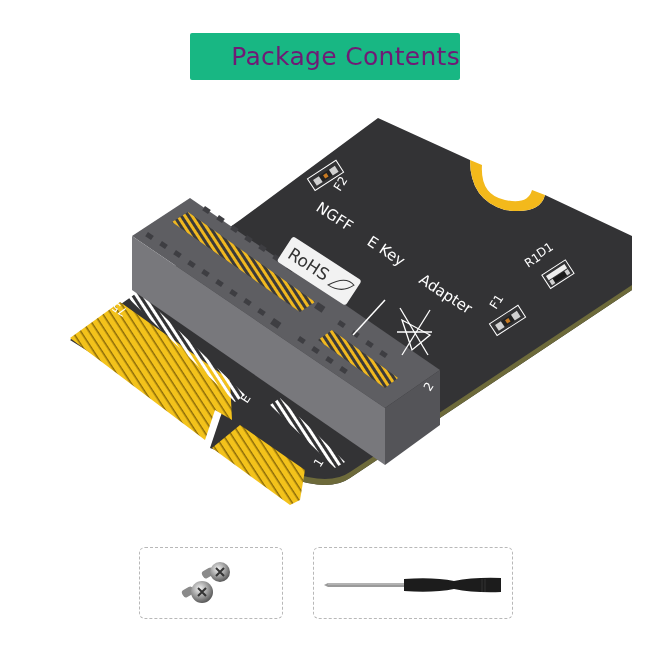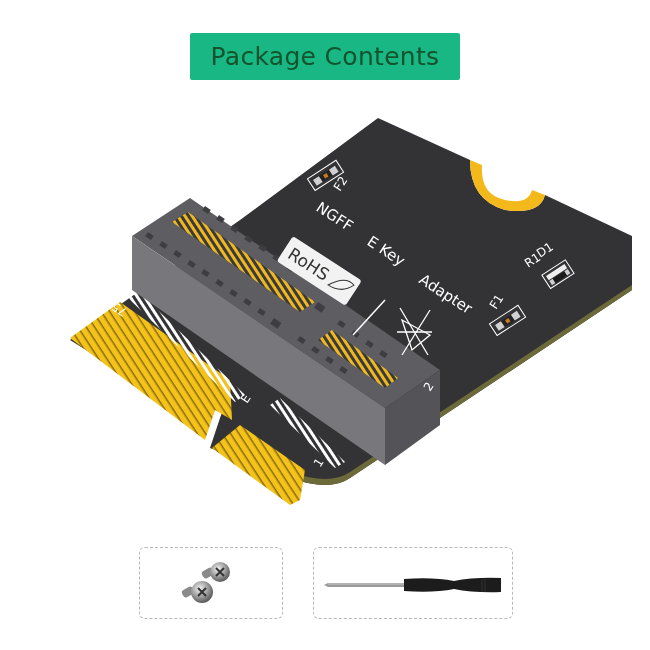--- a/index.html
+++ b/index.html
@@ -1,19 +1,19 @@
 <!DOCTYPE html>
 <html><head>
   <meta charset="utf-8">
   <style>
     html, body { margin: 0; padding: 0; background: #ffffff; }
     body { width: 650px; height: 650px; position: relative; overflow: hidden; font-family: "DejaVu Sans", sans-serif; }
     .title-badge {
       position: absolute; left: 190px; top: 33px; width: 270px; height: 47px;
-      background: #18b783; color: #14532d; display: flex; align-items: center; justify-content: center;
+      background: #18b783; color: #701a75; display: flex; align-items: center; justify-content: flex-end;
       font-size: 25px; letter-spacing: 0.3px; border-radius: 2px;
     }
     .product { position: absolute; left: 0; top: 90px; width: 650px; height: 440px; }
     .acc-box {
       position: absolute; top: 547px; height: 70px; border: 1.3px dashed #b8b8b8; border-radius: 6px; background: #fff;
     }
     .acc-box.screws { left: 139px; width: 142px; }
     .acc-box.driver { left: 313px; width: 198px; }
     .acc-box svg { position: absolute; left: 0; top: 0; }
     .pcb-label { font-family: "DejaVu Sans", sans-serif; fill: #ffffff; }

